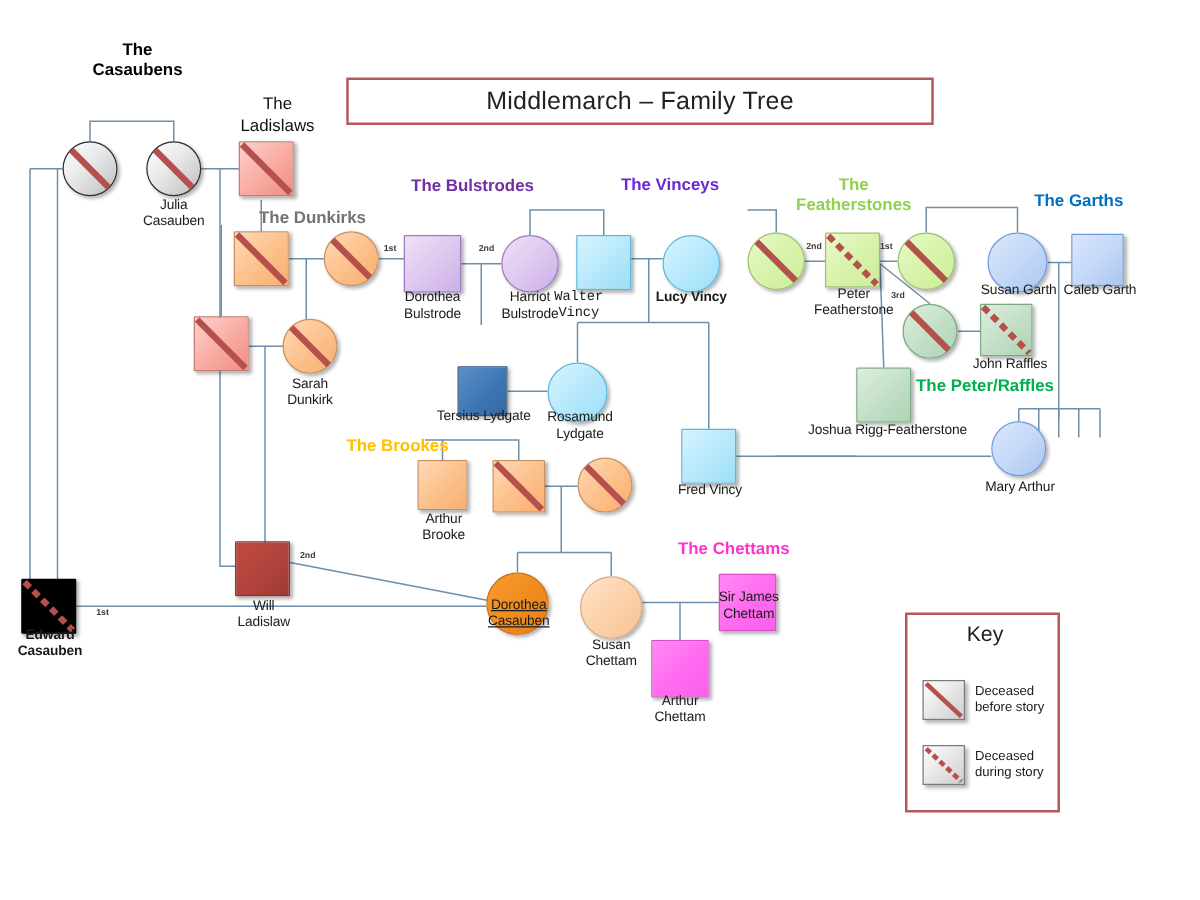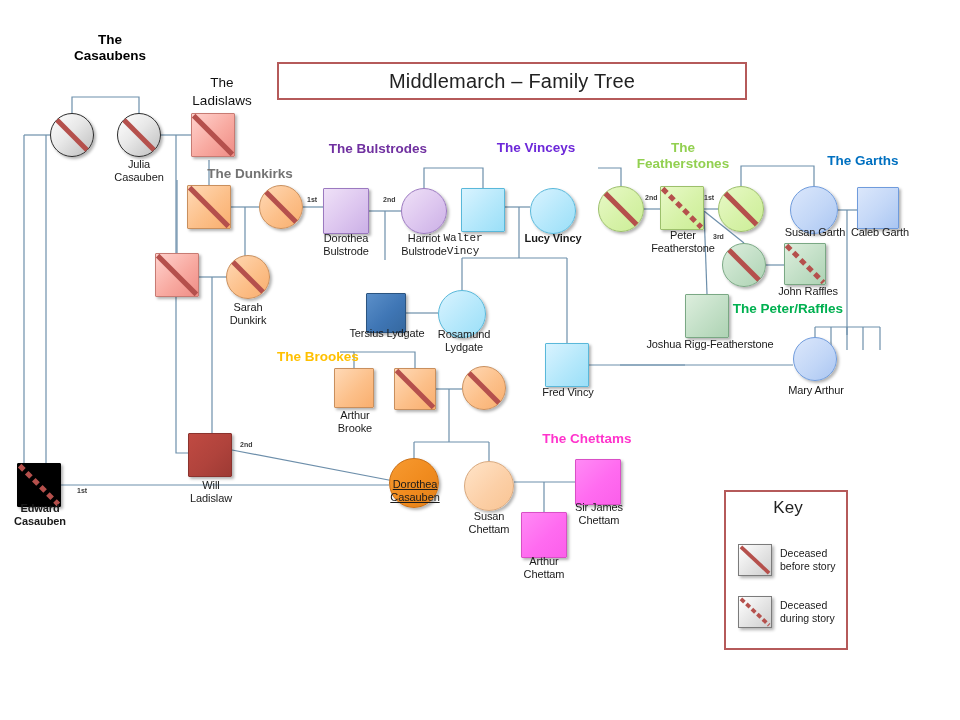--- a/index.html
+++ b/index.html
@@ -384,21 +384,21 @@
       <div class="nlabel" style="left: 377px; top: 478px; width: 76px; text-decoration: underline;">Dorothea
 Casauben</div>
       <div class="node" style="left: 464px; top: 461px; width: 50px; height: 50px;">
         <div class="shape ci" style="background: linear-gradient(135deg, rgb(255, 228, 200) 0%, rgb(252, 208, 168) 55%, rgb(249, 196, 147) 100%); border: 1px solid rgb(216, 169, 127);"></div>
       </div>
       <div class="nlabel" style="left: 454px; top: 510px; width: 70px;">Susan
 Chettam</div>
       <div class="node" style="left: 575px; top: 459px; width: 46px; height: 46px;">
         <div class="shape sq" style="background: linear-gradient(135deg, rgb(255, 138, 245) 0%, rgb(255, 107, 240) 55%, rgb(251, 95, 234) 100%); border: 1px solid rgb(217, 79, 198);"></div>
       </div>
-      <div class="nlabel" style="left: 562px; top: 501px; width: 74px;">Sir James
+      <div class="nlabel" style="left: 562px; top: 472px; width: 74px;">Sir James
 Chettam</div>
       <div class="node" style="left: 521px; top: 512px; width: 46px; height: 46px;">
         <div class="shape sq" style="background: linear-gradient(135deg, rgb(255, 138, 245) 0%, rgb(255, 107, 240) 55%, rgb(251, 95, 234) 100%); border: 1px solid rgb(217, 79, 198);"></div>
       </div>
       <div class="nlabel" style="left: 509px; top: 555px; width: 70px;">Arthur
 Chettam</div>
       <div class="mlabel" style="left: 307px; top: 196px;">1st</div>
       <div class="mlabel" style="left: 383px; top: 196px;">2nd</div>
       <div class="mlabel" style="left: 645px; top: 194px;">2nd</div>
       <div class="mlabel" style="left: 704px; top: 194px;">1st</div>

